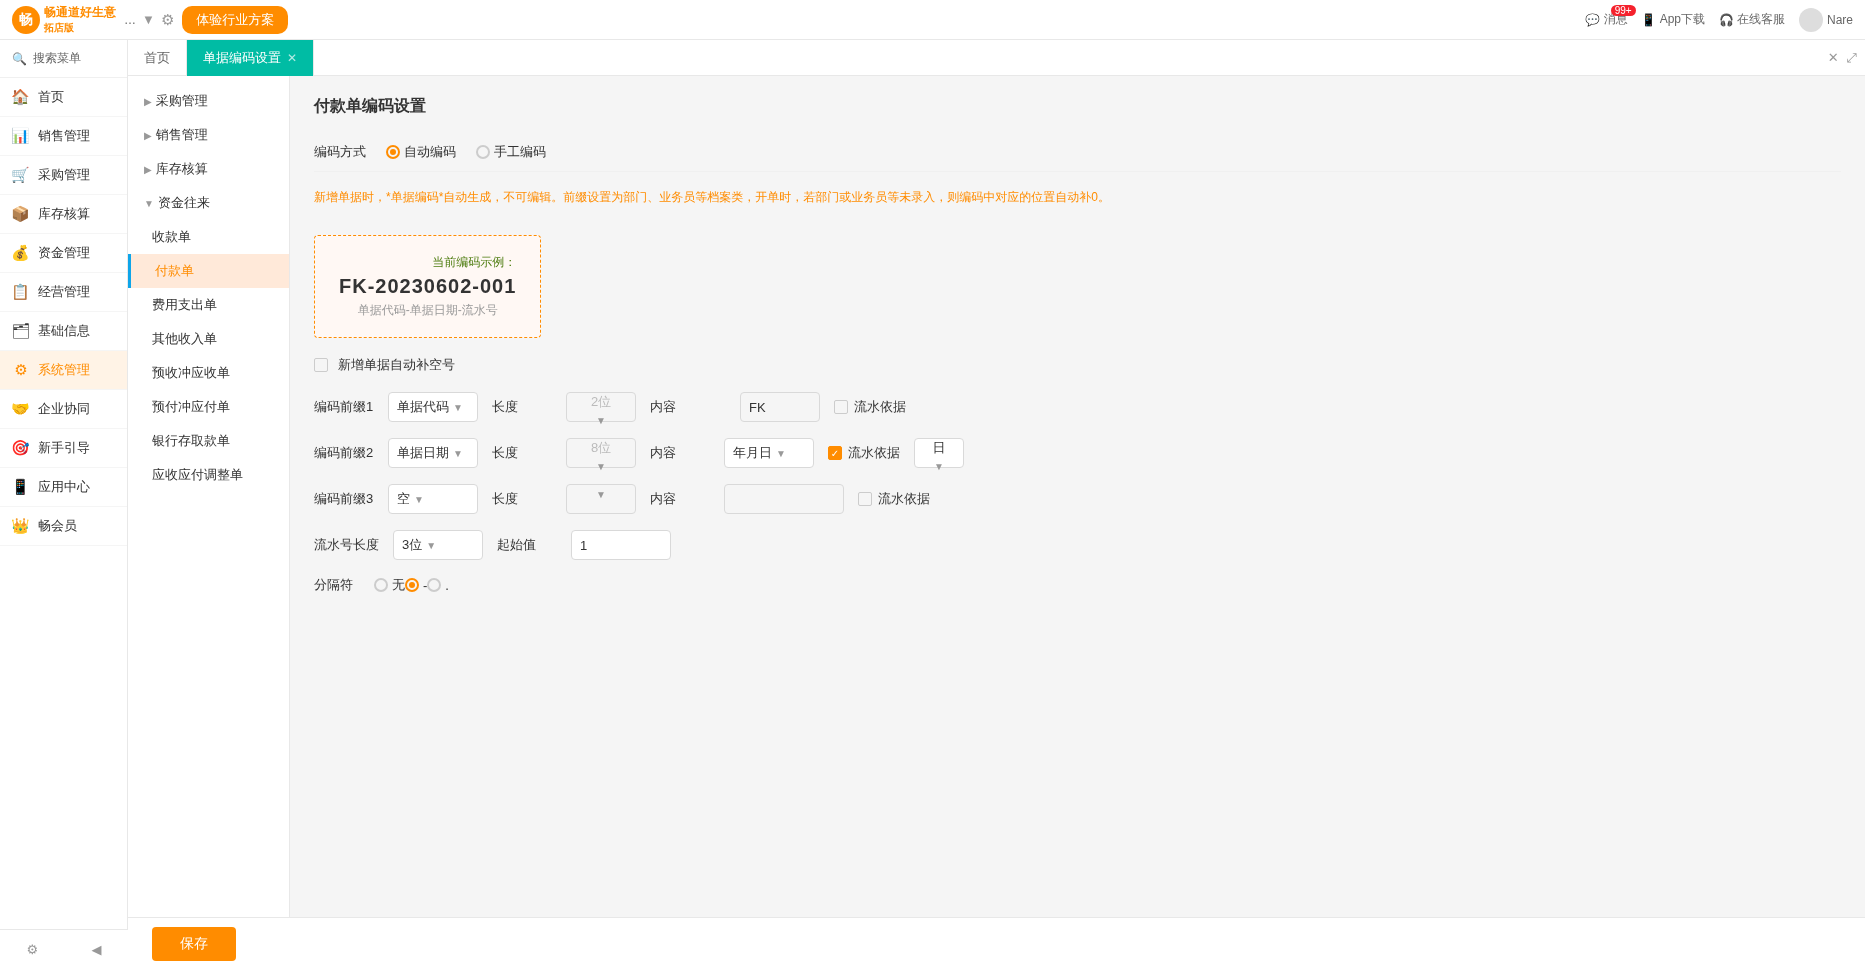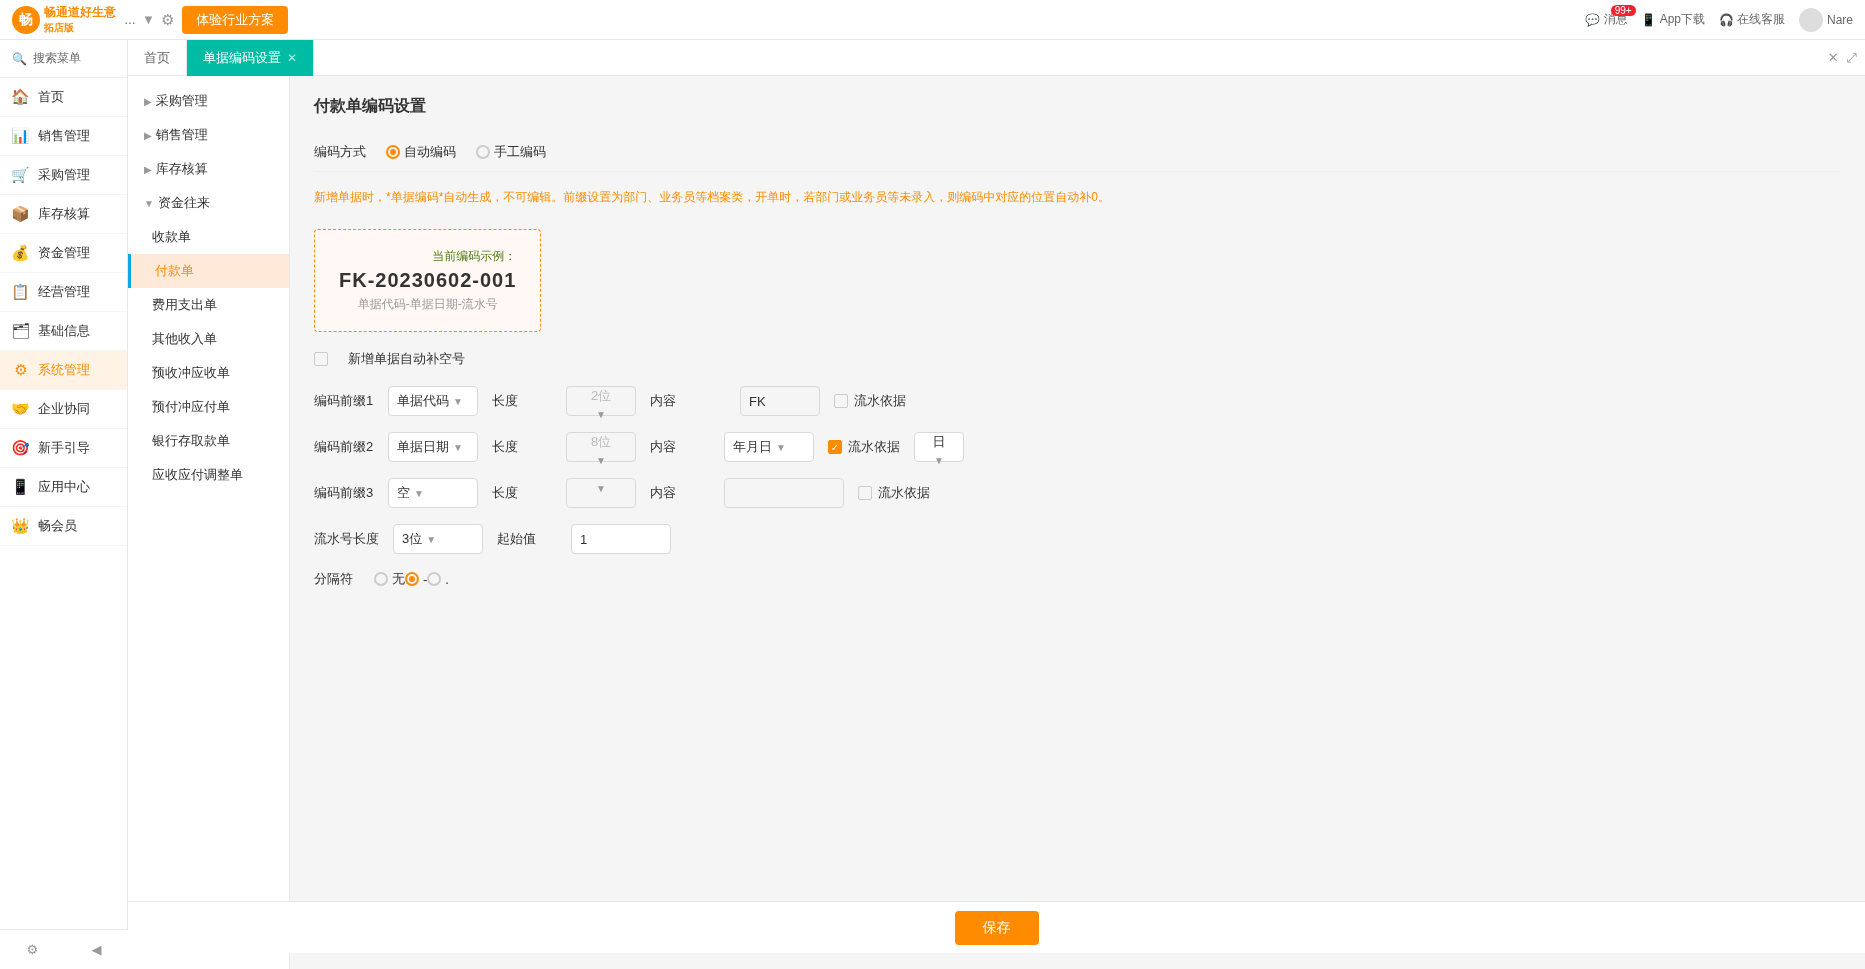--- a/index.html
+++ b/index.html
@@ -15,21 +15,21 @@
       padding: 0 12px;
       justify-content: space-between;
       position: fixed;
       top: 0; left: 0; right: 0;
       z-index: 100;
     }
     .top-bar-left { display: flex; align-items: center; gap: 8px; }
     .top-bar-logo { color: #ff8c00; font-weight: bold; font-size: 13px; display: flex; align-items: center; gap: 4px; }
     .top-bar-logo .logo-icon { width: 28px; height: 28px; background: #ff8c00; border-radius: 50%; display: flex; align-items: center; justify-content: center; color: #fff; font-size: 14px; }
     .top-bar-nav { display: flex; align-items: center; gap: 6px; }
-    .top-bar-btn { background: #ff8c00; color: #fff; border: none; padding: 5px 14px; border-radius: 4px; cursor: pointer; font-size: 13px; }
+    .top-bar-btn { background: #ff8c00; color: #fff; border: none; padding: 5px 14px; border-radius: 10px; cursor: pointer; font-size: 13px; }
     .top-bar-right { display: flex; align-items: center; gap: 14px; font-size: 12px; color: #666; }
     .top-bar-right .msg-badge { position: relative; display: flex; align-items: center; gap: 3px; }
     .badge { background: #f5222d; color: #fff; font-size: 10px; border-radius: 8px; padding: 0 4px; min-width: 16px; text-align: center; position: absolute; top: -6px; right: -8px; }
 
     
     .sidebar {
       position: fixed;
       top: 40px;
       left: 0;
       bottom: 0;
@@ -180,21 +180,21 @@
     .radio-circle.checked::after {
       content: '';
       width: 6px; height: 6px;
       border-radius: 50%;
       background: #ff8c00;
     }
 
     .tip-text {
       font-size: 12px;
       color: #666;
-      margin-bottom: 22px;
+      margin-bottom: 28px;
       line-height: 1.6;
     }
     .tip-text span { color: #ff8c00; }
 
     
     .code-preview {
       border: 1.5px dashed #ff8c00;
       background: #fff8f4;
       border-radius: 4px;
       padding: 18px 24px;
@@ -202,21 +202,21 @@
       margin-bottom: 18px;
       text-align: center;
     }
     .code-preview .code-main { font-size: 20px; font-weight: bold; color: #333; letter-spacing: 1px; }
     .code-preview .code-sub { font-size: 12px; color: #999; margin-top: 4px; text-align: center; }
 
     
     .checkbox-row {
       display: flex;
       align-items: center;
-      gap: 20px;
+      gap: 10px;
       margin-bottom: 18px;
       font-size: 13px;
       color: #333;
     }
     .checkbox-box {
       width: 14px; height: 14px;
       border: 1px solid #ccc;
       border-radius: 2px;
       display: flex; align-items: center; justify-content: center;
     }
@@ -285,29 +285,29 @@
     
     .separator-row {
       display: flex;
       align-items: center;
       margin-bottom: 12px;
     }
 
     
     .bottom-bar {
       position: fixed;
-      bottom: 16px;
+      bottom: 0;
       left: 128px;
       right: 0;
       height: 52px;
       background: #fff;
       border-top: 1px solid #e8e8e8;
       display: flex;
       align-items: center;
-      justify-content: center;
+      justify-content: flex-start;
       padding: 0 24px;
       z-index: 48;
     }
     .save-btn {
       background: #ff8c00;
       color: #fff;
       border: none;
       padding: 8px 28px;
       border-radius: 4px;
       font-size: 14px;

